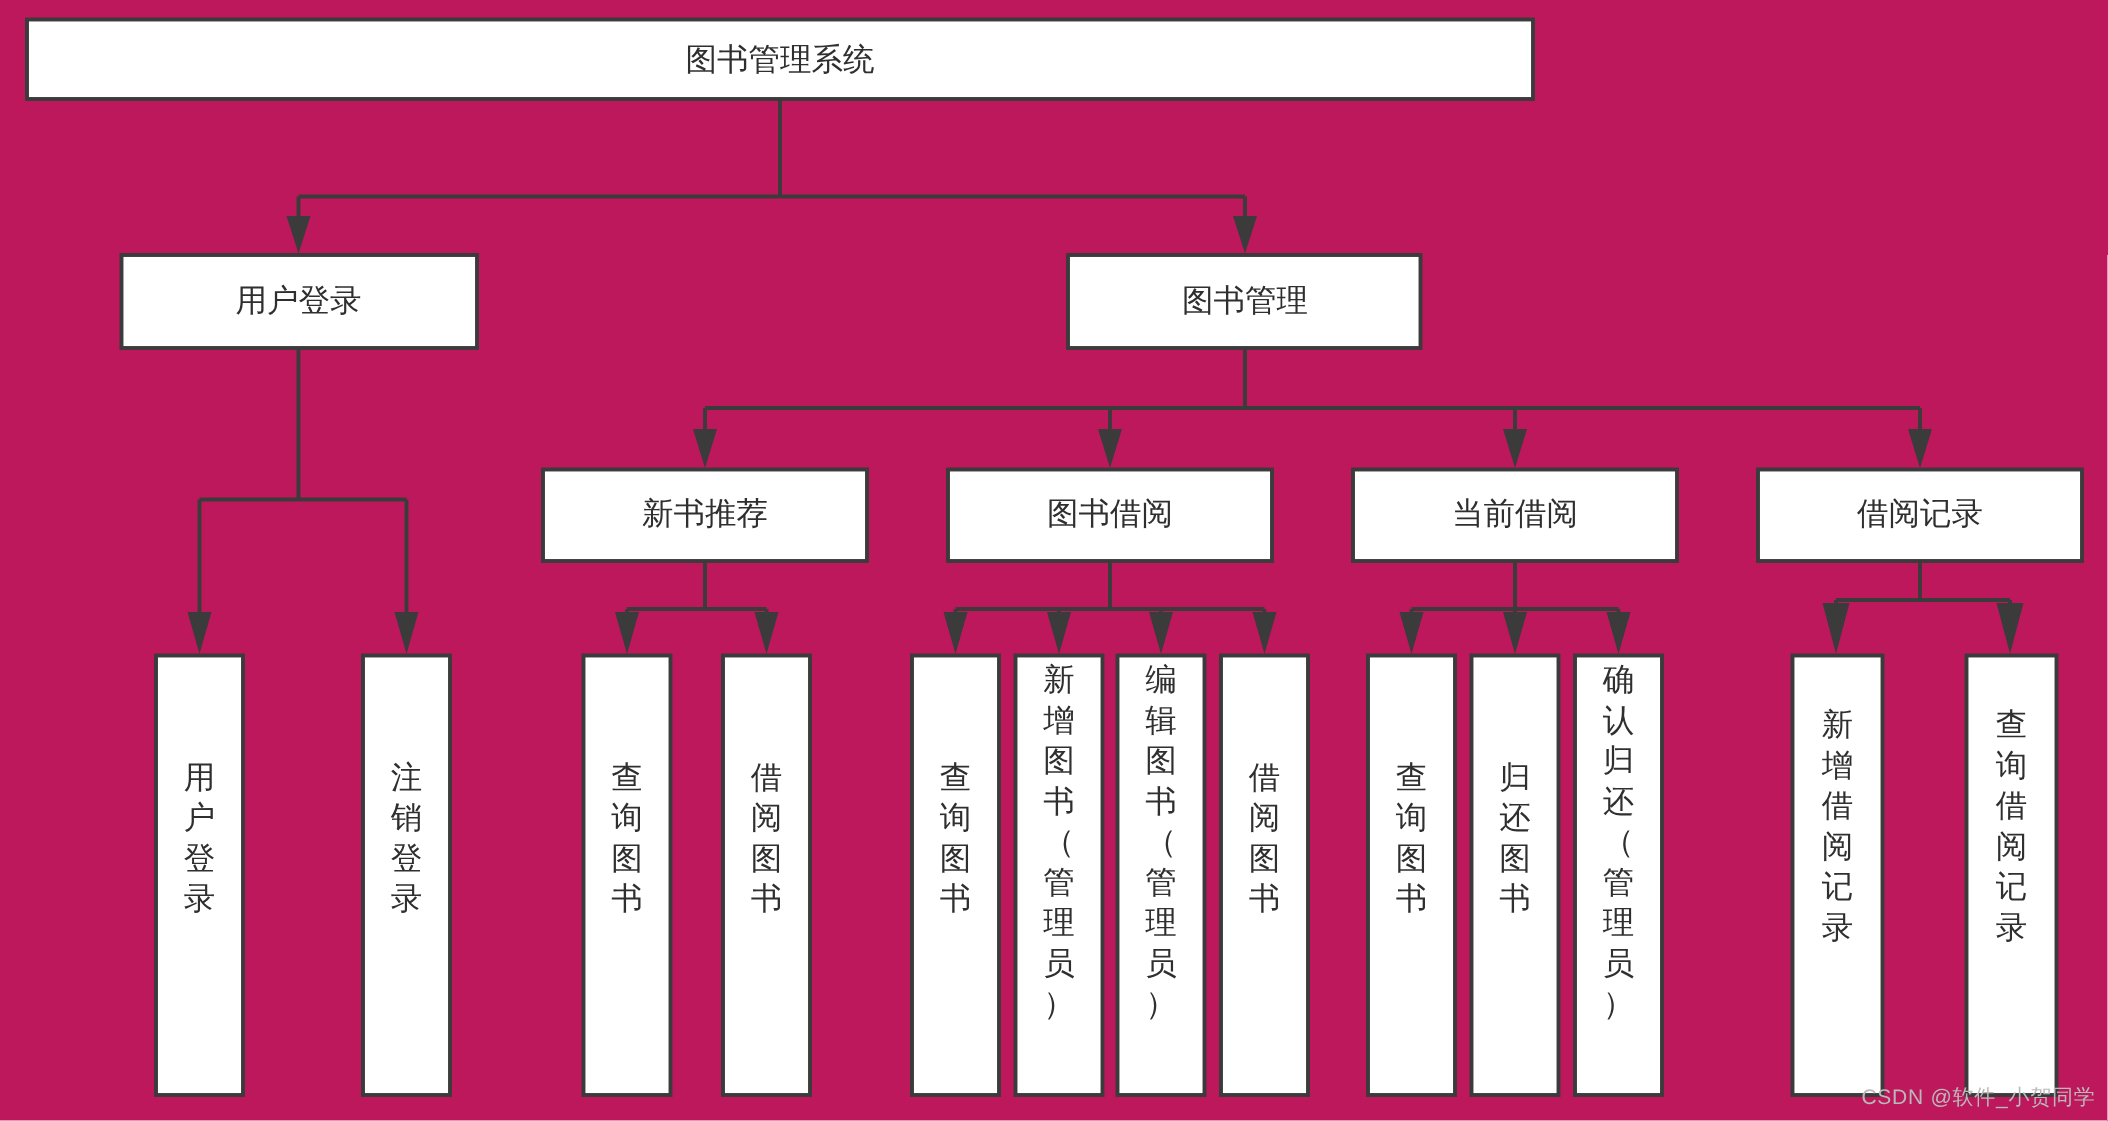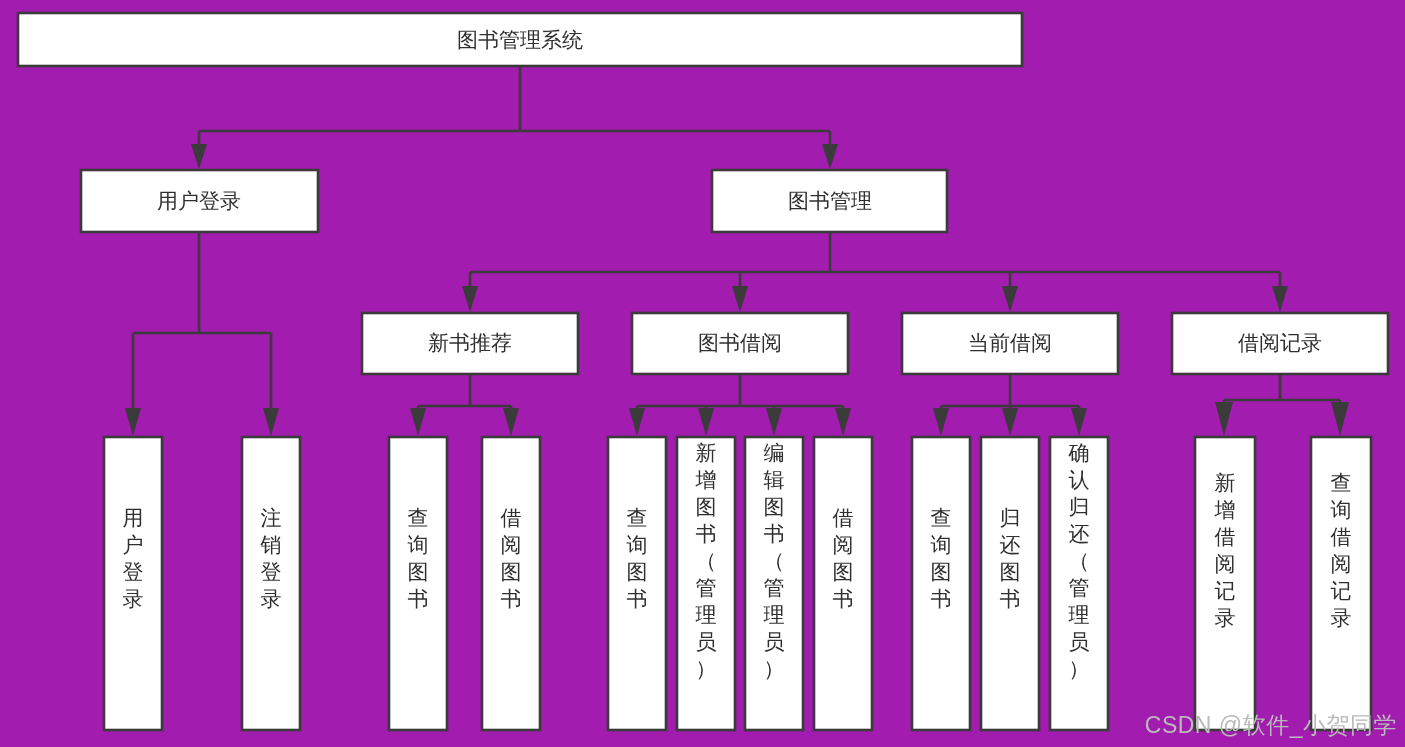--- a/index.html
+++ b/index.html
@@ -7,21 +7,21 @@
     padding: 0;
     background: #ffffff;
   }
   body {
     font-family: "Liberation Sans", "DejaVu Sans", sans-serif;
   }
   #diagram-root {
     position: relative;
     width: 1405px;
     height: 747px;
-    background: #a21caf;
+    background: #be185d;
     overflow: hidden;
   }
   svg#tree-svg {
     position: absolute;
     top: 0;
     left: 0;
     width: 1405px;
     height: 747px;
     display: block;
   }
@@ -51,21 +51,21 @@
     fill: #2f2f2f;
     font-family: "Liberation Sans", "DejaVu Sans", sans-serif;
     font-size: 21px;
     text-anchor: middle;
   }
   .watermark {
     position: absolute;
     right: 8px;
     bottom: 6px;
     font-family: "Liberation Sans", "DejaVu Sans", sans-serif;
-    font-size: 23px;
+    font-size: 14px;
     color: #b9b9b9;
     white-space: nowrap;
     letter-spacing: 0.5px;
     pointer-events: none;
   }
 </style>
 </head>
 <body>
 
 <div id="diagram-root">

